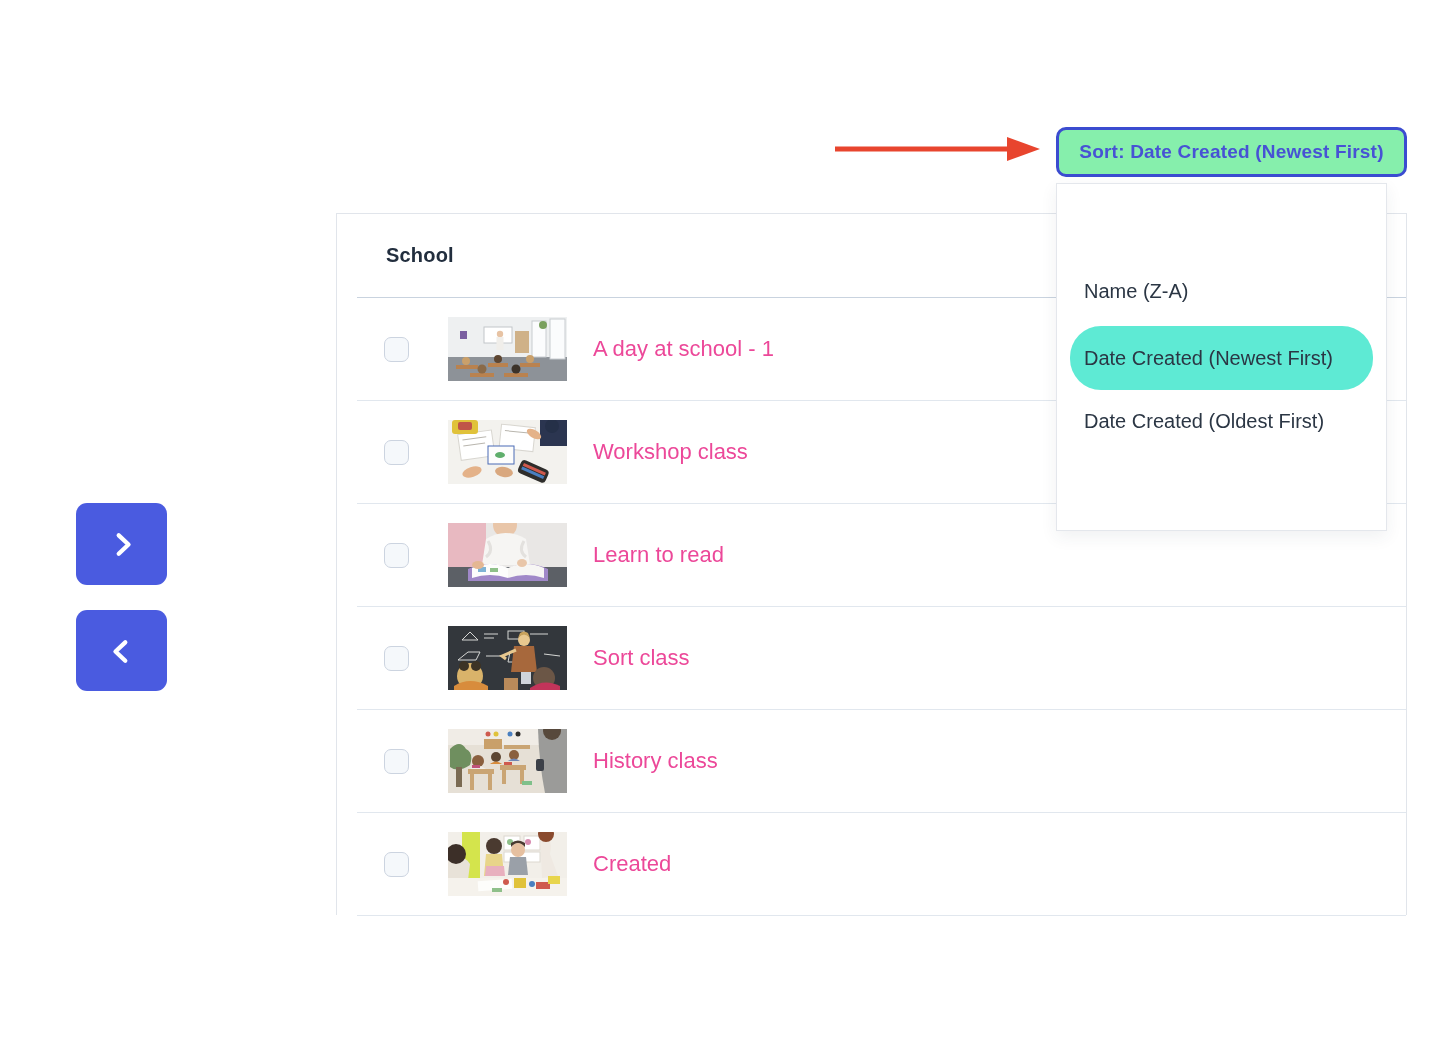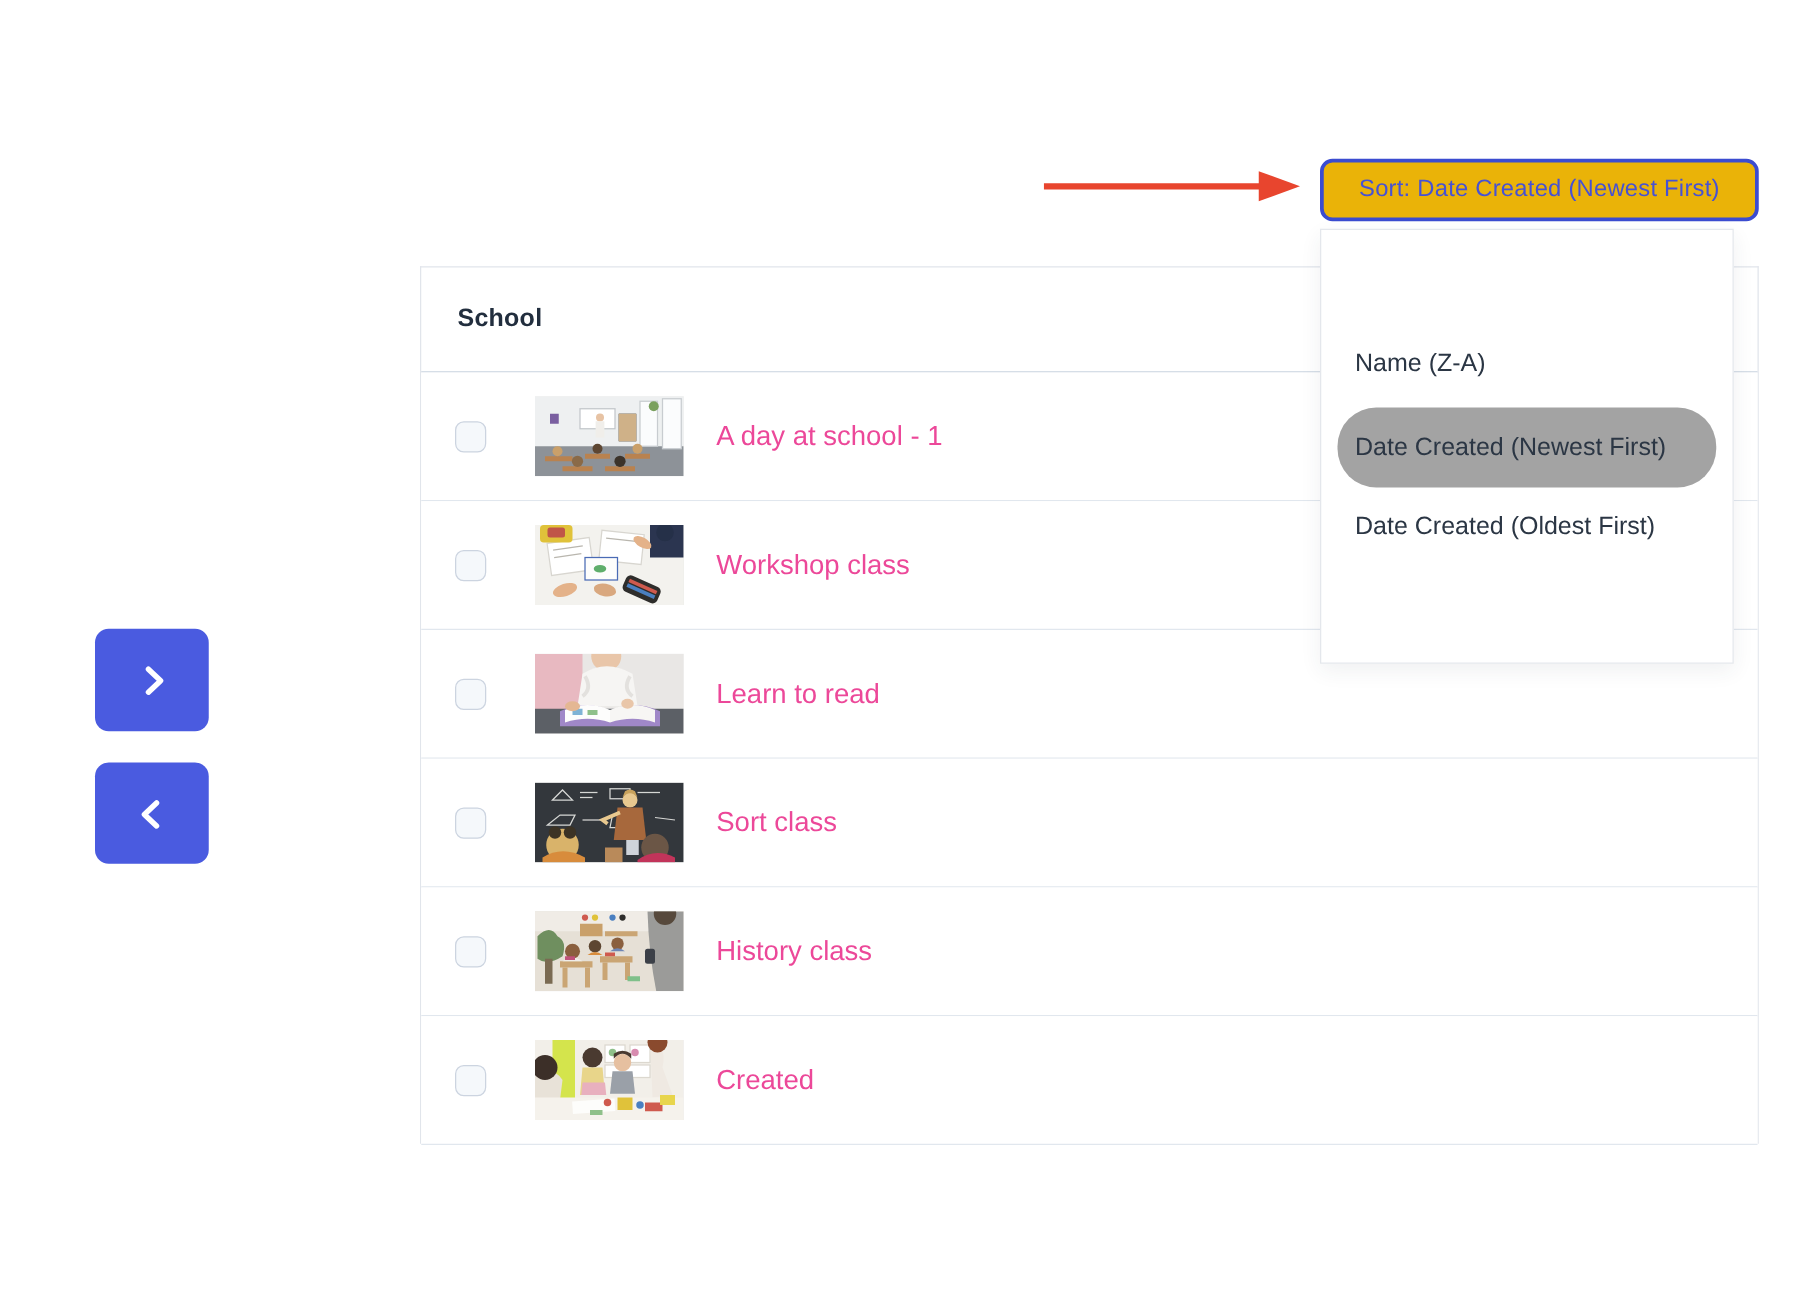--- a/index.html
+++ b/index.html
@@ -2,50 +2,50 @@
 <html><head>
 <meta charset="utf-8">
 <style>
   * { margin:0; padding:0; box-sizing:border-box; }
   html,body { width:1438px; height:1046px; background:#ffffff;
     font-family:"Liberation Sans", sans-serif; overflow:hidden; }
   .stage { position:relative; width:1438px; height:1046px; background:#fff; }
 
   
   .school-table { position:absolute; left:336px; top:213px; width:1071px; height:702px;
-    border:1px solid #e1e5eb; border-bottom:none; background:#fff; }
+    border:1px solid #e1e5eb; border-bottom:none; background:#fff;padding-left:20px; }
   .table-header { height:84px; display:flex; align-items:center; padding-left:29px;
     border-bottom:1px solid #c9d3df; }
   .table-header-label { font-size:20px; font-weight:700; color:#222e3e; letter-spacing:.2px; }
   .table-row { height:103px; display:flex; align-items:center; padding-left:27px;
     border-bottom:1px solid #e1e7ee; background:#fff; }
   .row-checkbox { width:25px; height:25px; border-radius:7px; background:#f5f8fb;
     border:1px solid #ccd4e0; flex:0 0 auto; cursor:pointer; }
   .row-thumb { width:119px; height:64px; margin-left:39px; flex:0 0 auto; overflow:hidden;
     background:#eee; }
   .row-thumb svg { display:block; width:119px; height:64px; }
   .row-title { margin-left:26px; font-size:22px; color:#ec4899; }
 
   
   .sort-button { position:absolute; left:1056px; top:127px; width:351px; height:50px;
-    background:#eab308; border:3px solid #3b4cd0; border-radius:10px;
+    background:#86efac; border:3px solid #3b4cd0; border-radius:10px;
     display:flex; align-items:center; justify-content:center;
-    font-size:19px; font-weight:400; color:#4752d4; cursor:pointer; letter-spacing:.2px; }
+    font-size:19px; font-weight:700; color:#4752d4; cursor:pointer; letter-spacing:.2px; }
 
   
   .annotation-arrow { position:absolute; left:835px; top:136px; width:205px; height:26px; }
 
   
   .sort-dropdown { position:absolute; left:1056px; top:183px; width:331px; height:348px;
     background:#ffffff; border:1px solid #e4e7ec; box-shadow:0 6px 16px rgba(40,50,70,.07);
     z-index:5; }
   .menu-item { position:absolute; left:13px; right:13px; height:64px;
     display:flex; align-items:center; padding-left:14px;
     font-size:20px; color:#2b3644; cursor:pointer; }
-  .menu-item.selected { background:#a3a3a3;border-radius:31px; }
+  .menu-item.selected { background:#5eead4;border-radius:31px; }
   .mi-0 { top:3px; } .mi-1 { top:75px; } .mi-2 { top:142px; }
   .mi-3 { top:205px; } .mi-4 { top:268px; }
 
   
   .nav-btn { position:absolute; width:91px; height:82px; border-radius:11px;
     background:#4a5be0; border:none; display:flex; align-items:center; justify-content:center;
     cursor:pointer; }
   .nav-next { left:76px; top:503px; }
   .nav-prev { left:76px; top:610px; height:81px; }
 </style>

